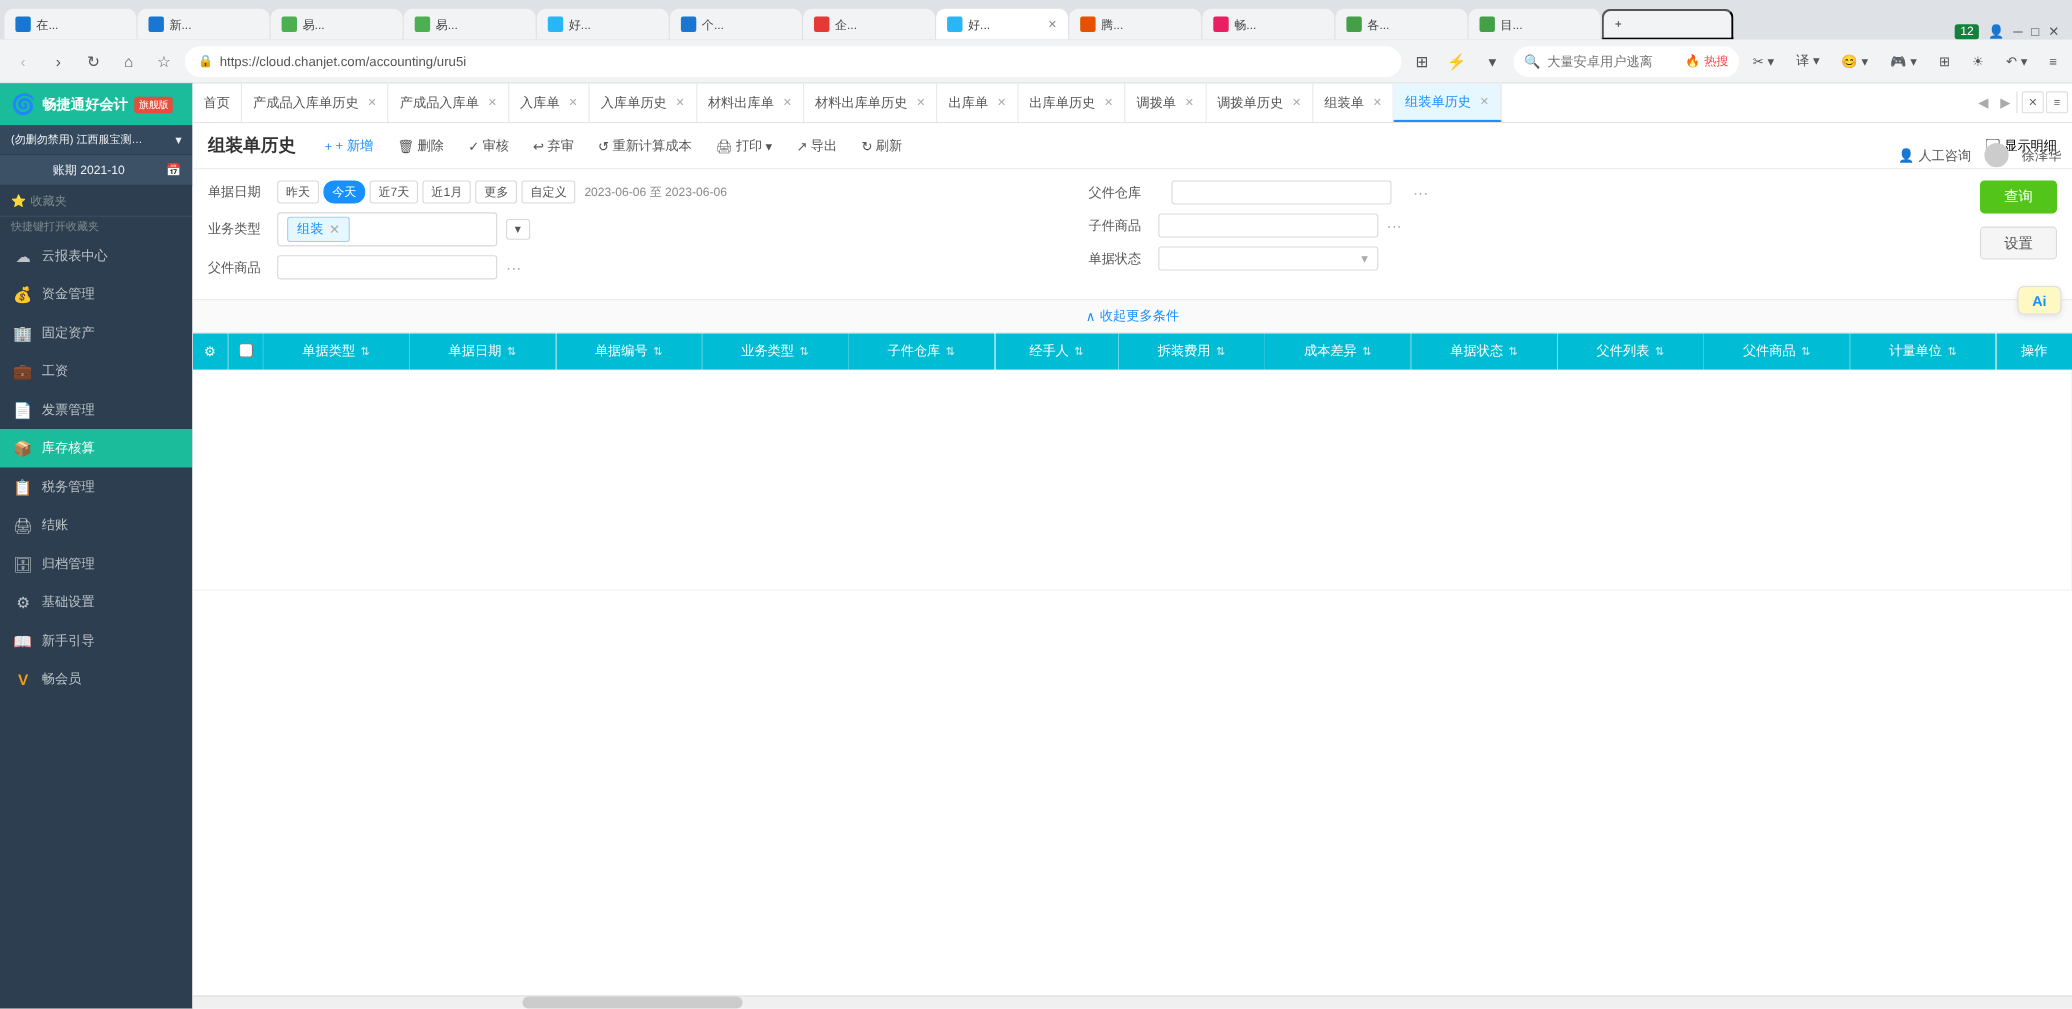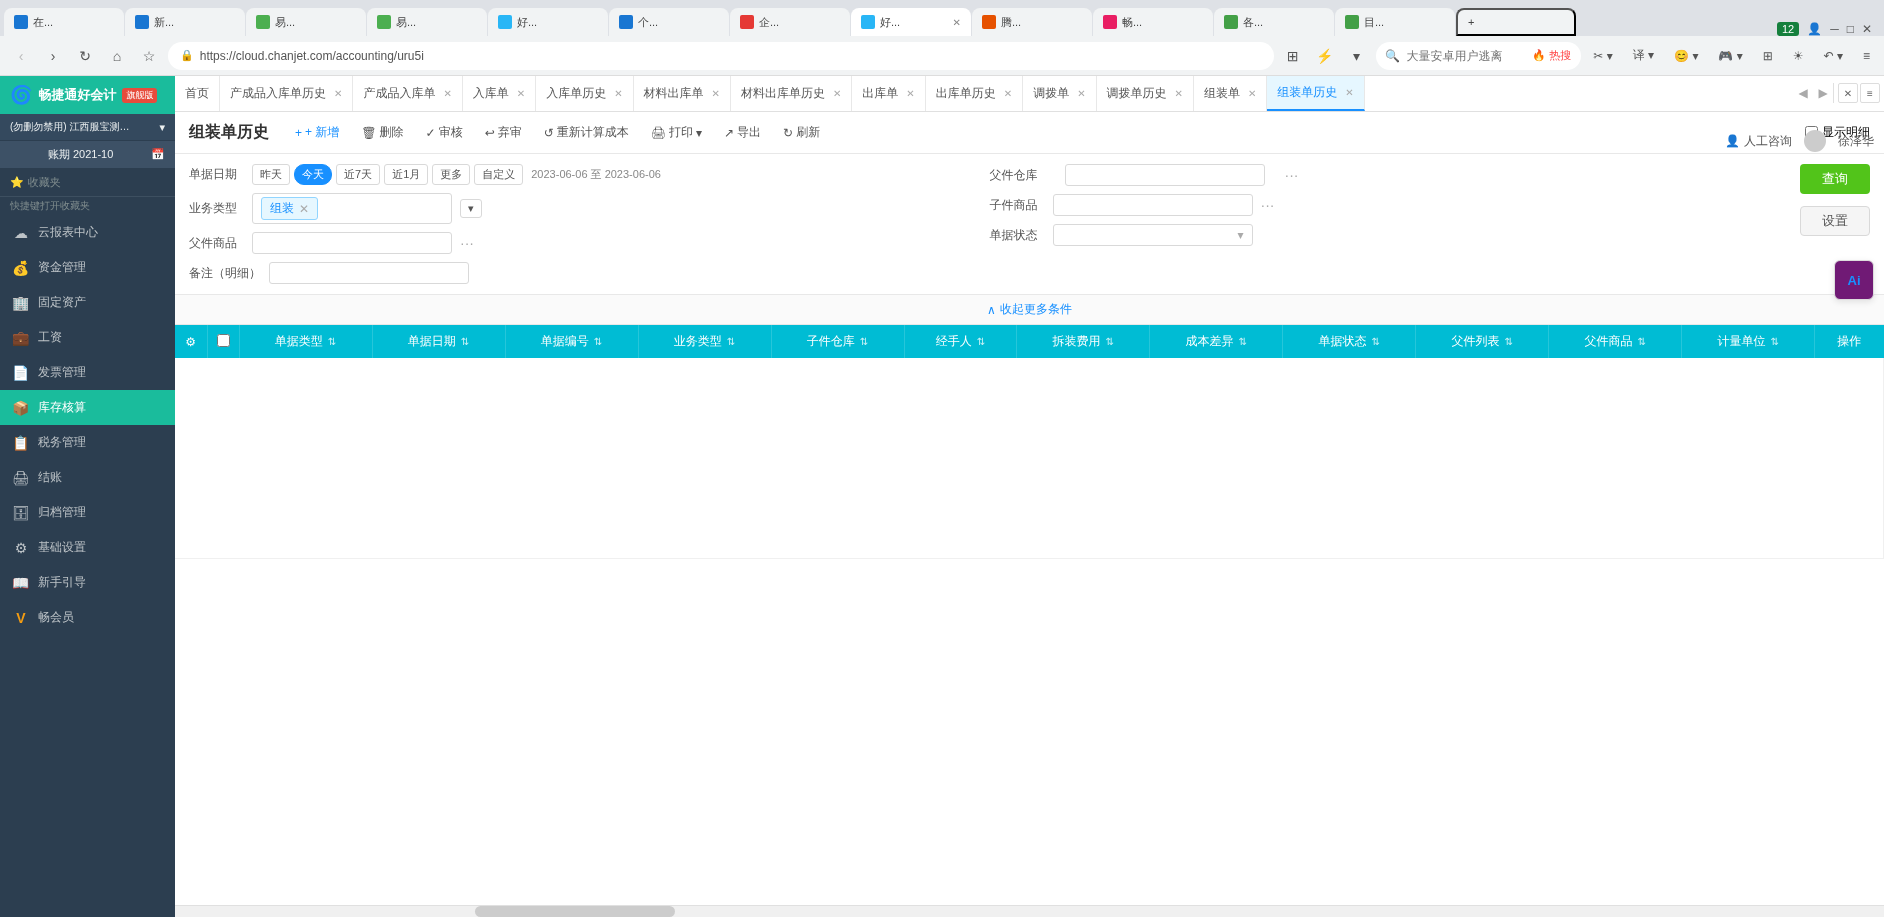--- a/index.html
+++ b/index.html
@@ -400,24 +400,20 @@
             </div>
             <button class="date-btn">▾</button>
           </div>
 
           <div style="display:flex;align-items:center;gap:8px;margin-bottom:8px;">
             <span style="color:#555;font-size:12px;min-width:55px;">父件商品</span>
             <input type="text" class="filter-input" style="min-width: 200px;">
             <span style="color:#aaa;cursor:pointer;font-size:14px;">···</span>
           </div>
 
-          <div style="display:flex;align-items:center;gap:8px;">
-            <span style="color:#555;font-size:12px;min-width:55px;">备注（明细）</span>
-            <input type="text" class="filter-input" style="min-width: 200px;">
-          </div>
         </div>
 
         <div style="flex:1;">
 
           <div style="display:flex;align-items:center;gap:20px;margin-bottom:8px;">
             <span style="color:#555;font-size:12px;min-width:55px;">父件仓库</span>
             <input type="text" class="filter-input" style="min-width: 200px;">
             <span style="color:#aaa;cursor:pointer;font-size:14px;">···</span>
           </div>
 
@@ -541,17 +537,17 @@
           </tr>
         </tbody>
       </table>
     </div>
 
     <div class="scroll-bar-container">
       <div class="scroll-bar"></div>
     </div>
   </div>
 
-  <div style="position:fixed;right:10px;top:260px;width:40px;height:40px;background:#701a75;border:1px solid #ddd;border-radius:6px;display:flex;align-items:center;justify-content:center;box-shadow:0 2px 6px rgba(0,0,0,0.1);cursor:pointer;font-size:13px;font-weight:bold;color:#1890ff;">
+  <div style="position:fixed;right:10px;top:260px;width:40px;height:26px;background:#fef9c3;border:1px solid #ddd;border-radius:6px;display:flex;align-items:center;justify-content:center;box-shadow:0 2px 6px rgba(0,0,0,0.1);cursor:pointer;font-size:13px;font-weight:bold;color:#1890ff;">
     <span>Ai</span>
   </div>
 
 </div>
 
 </body></html>

